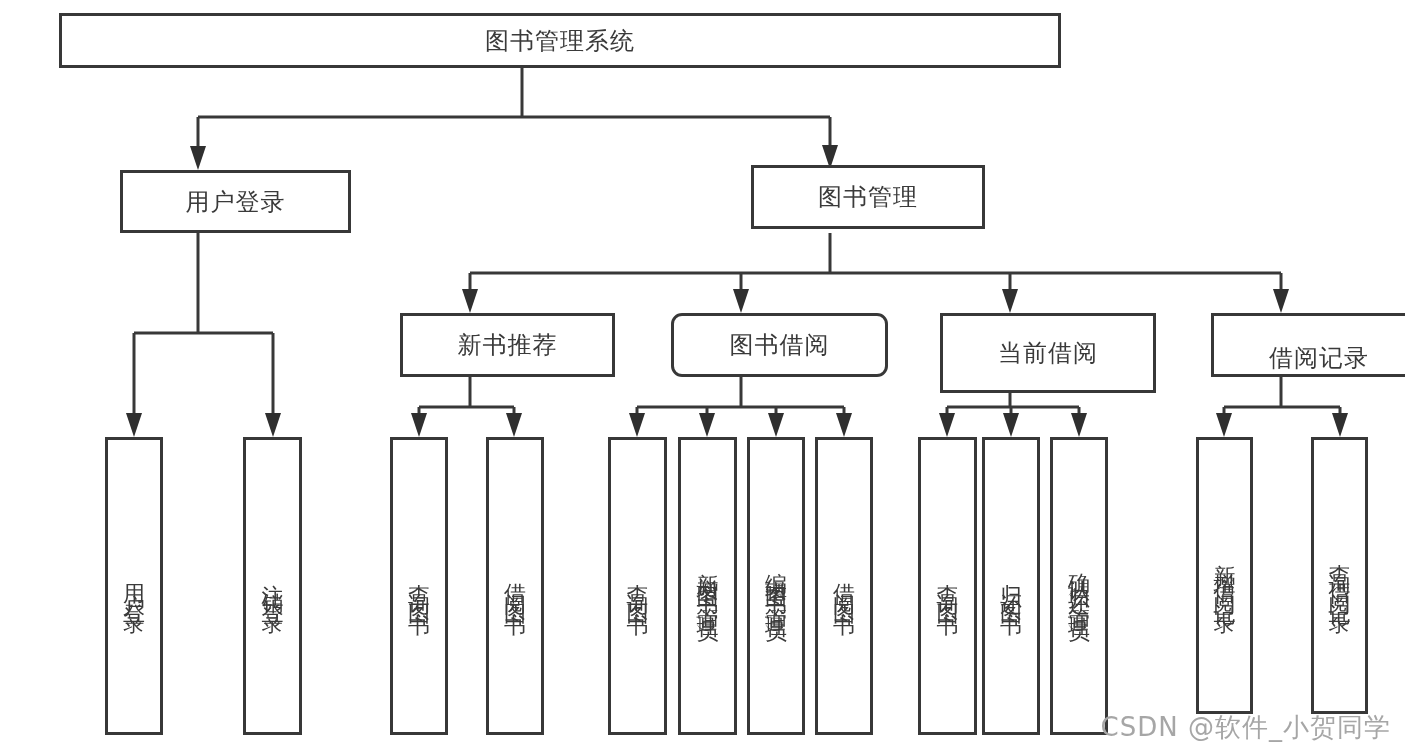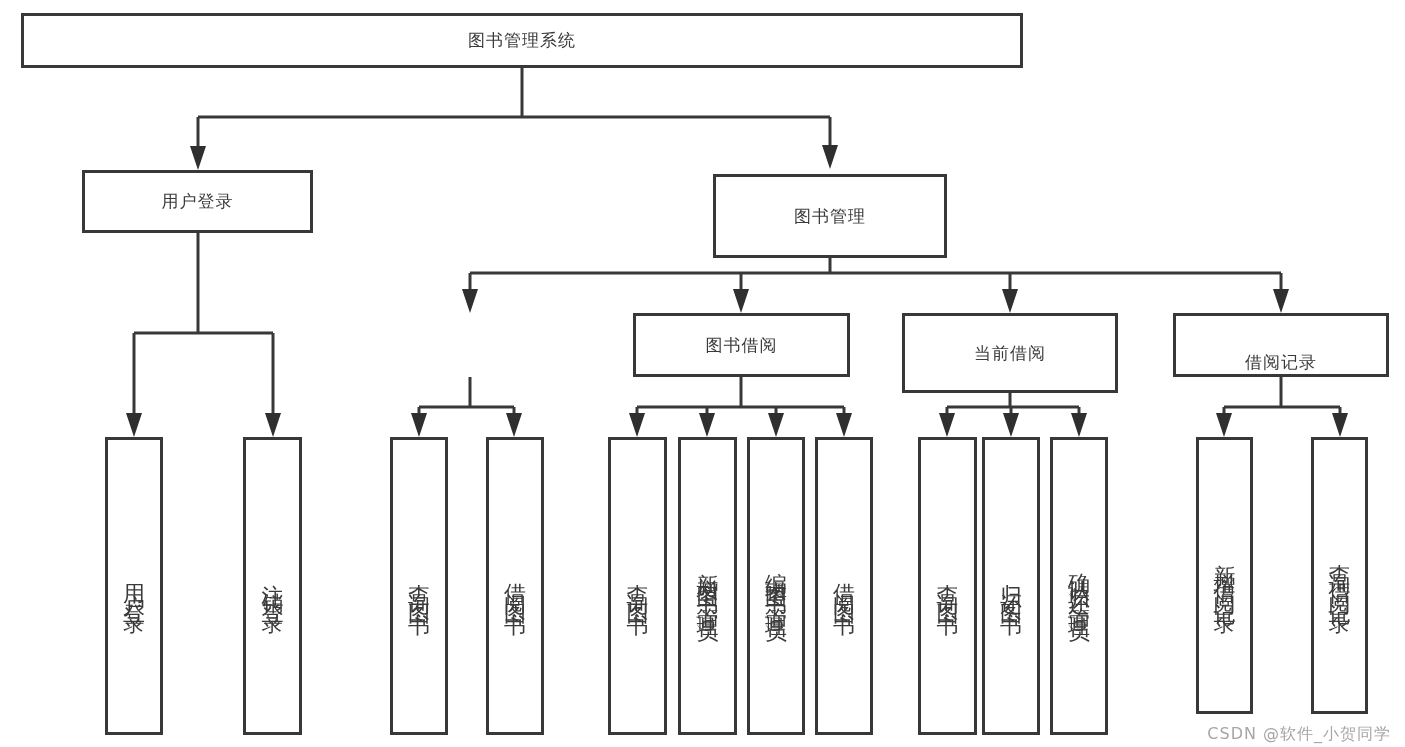--- a/index.html
+++ b/index.html
@@ -20,34 +20,34 @@
     position: absolute;
     box-sizing: border-box;
     background: #ffffff;
     border: 3px solid #383838;
     color: #3a3a3a;
     display: flex;
     align-items: center;
     justify-content: center;
     overflow: hidden;
   }
-  .hbox { font-size: 17px; letter-spacing: 1px; white-space: nowrap; }
+  .hbox { font-size: 24px; letter-spacing: 1px; white-space: nowrap; margin-left: 38px; }
   .vbox {
     font-size: 22px;
     writing-mode: vertical-rl;
     text-orientation: mixed;
     letter-spacing: 10px;
     line-height: 1;
   }
   .vbox.long { letter-spacing: 7px; }
   .watermark {
     position: absolute;
     right: 14px;
     bottom: 2px;
-    font-size: 16px;
+    font-size: 26px;
     color: #a6a6a6;
     letter-spacing: 1px;
     white-space: nowrap;
   }
 </style>
 </head>
 <body>
 
 <div class="canvas">
 
@@ -117,25 +117,28 @@
     </g>
   </svg>
 
   <div class="hbox" style="left:21px; top:13px; width:1002px; height:55px;">
     <span>图书管理系统</span>
   </div>
 
   <div class="hbox" style="left:82px; top:170px; width:231px; height:63px;">
     <span>用户登录</span>
   </div>
-  <div class="hbox" style="left:713px; top:174px; width:234px; height:84px;">
+  <div class="hbox" style="left:713px; top:165px; width:234px; height:64px;">
     <span>图书管理</span>
   </div>
 
-  <div class="hbox" style="left:633px; top:313px; width:217px; height:64px;">
+  <div class="hbox" style="left:362px; top:313px; width:215px; height:64px;">
+    <span>新书推荐</span>
+  </div>
+  <div class="hbox" style="left:633px; top:313px; width:217px; height:64px;border-radius:11px;">
     <span>图书借阅</span>
   </div>
   <div class="hbox" style="left:902px; top:313px; width:216px; height:80px;">
     <span>当前借阅</span>
   </div>
   <div class="hbox" style="left:1173px; top:313px; width:216px; height:64px;align-items:flex-end;">
     <span>借阅记录</span>
   </div>
 
   <div class="vbox" style="left:105px; top:437px; width:58px; height:298px;">

